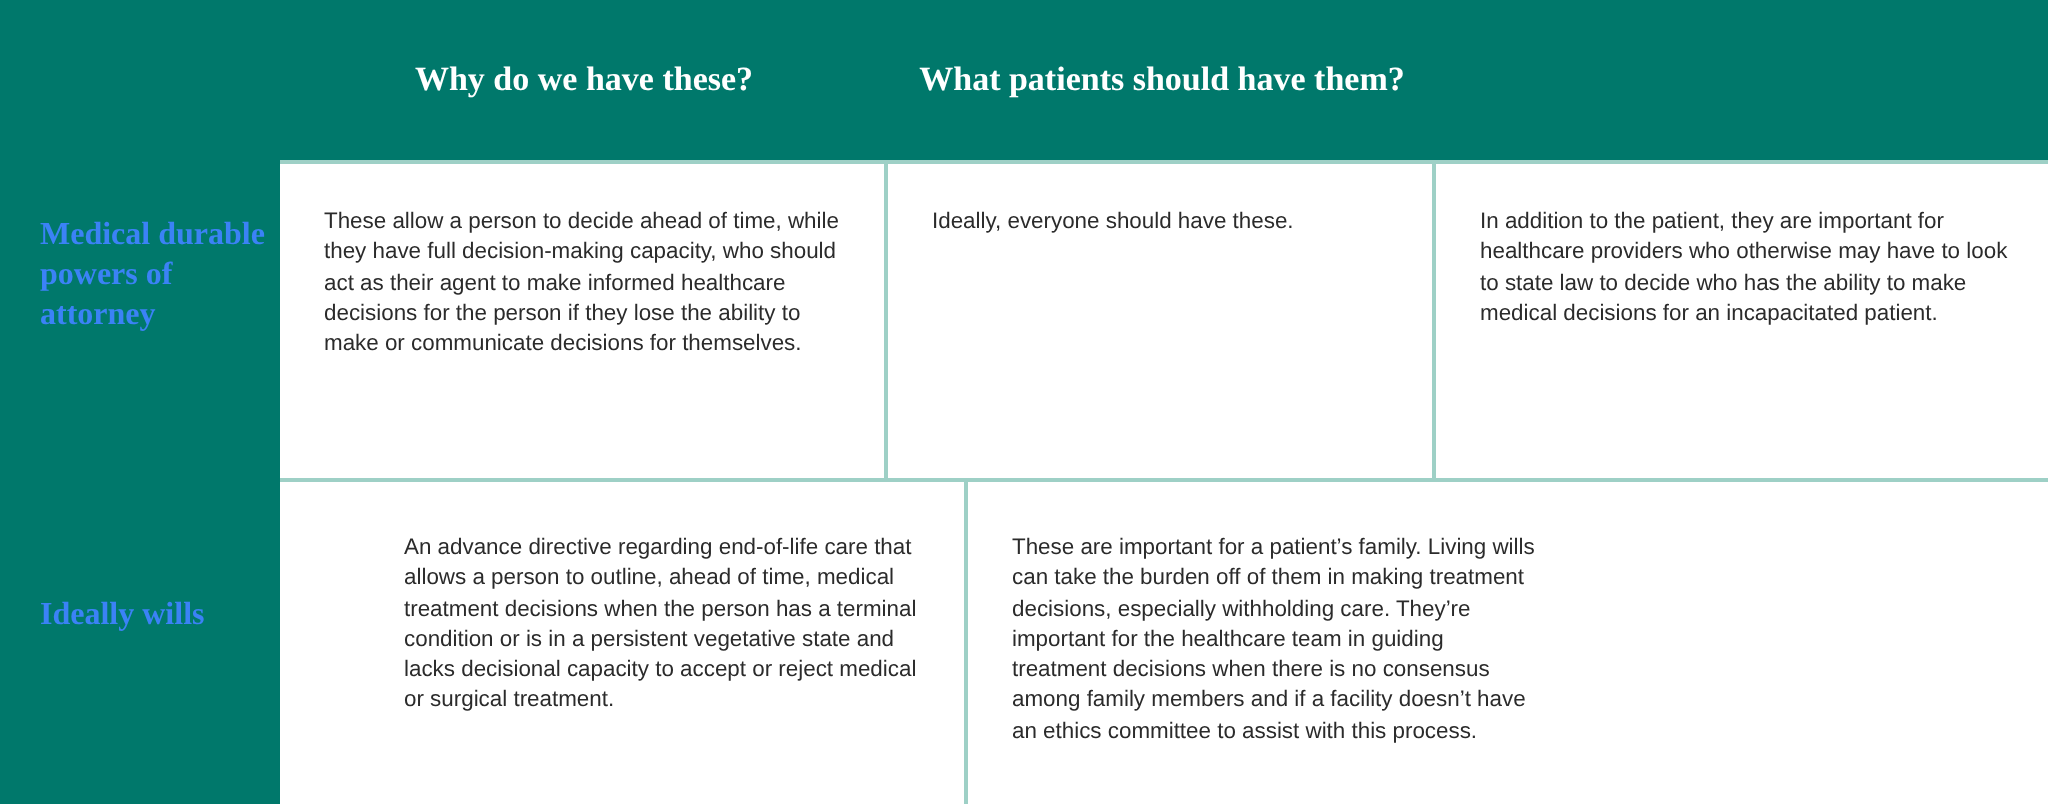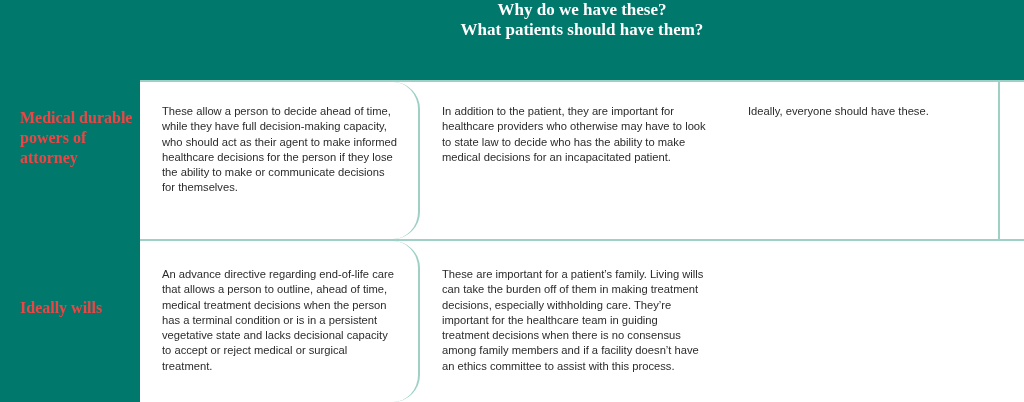--- a/index.html
+++ b/index.html
@@ -42,21 +42,20 @@
 
   
   .col-headers {
     position: absolute;
     left: 140px;
     top: 0;
     width: 884px;
     height: 80px;
     display: flex;
     align-items: center;
-    flex-direction: column;
   }
   .col-header {
     color: #ffffff;
     font-family: "Liberation Serif", serif;
     font-weight: bold;
     font-size: 17px;
     line-height: 20px;
     text-align: center;
     padding: 0 8px;
     box-sizing: border-box;
@@ -75,42 +74,42 @@
     background: #ffffff;
     border-top: 2px solid #9ed0c6;
     box-sizing: border-box;
   }
 
   .row {
     display: flex;
     box-sizing: border-box;
   }
   .row.row-1 { height: 159px; border-bottom: 2px solid #9ed0c6; }
-  .row.row-2 { height: 161px; }
+  .row.row-2 { height: 161px; padding-left: 40px; }
 
   .cell {
     box-sizing: border-box;
     padding: 22px 18px 10px 22px;
     font-family: "Liberation Sans", sans-serif;
     font-size: 11.2px;
     line-height: 15.3px;
     color: #2b2b2b;
   }
-  .cell.c1 { width: 280px; border-right: 2px solid #9ed0c6; border-radius: 27px; }
+  .cell.c1 { width: 304px; border-right: 2px solid #9ed0c6; }
   .cell.c2 { width: 274px; border-right: 2px solid #9ed0c6; }
   .cell.c3 { width: 306px; }
 
   .row.row-2 .cell { padding-top: 26px; }
 
   
   .row-label {
     position: absolute;
     left: 0;
     width: 150px;
-    color: #ef4444;
+    color: #3b82f6;
     font-family: "Liberation Serif", serif;
     font-weight: bold;
     font-size: 16px;
     line-height: 20px;
     padding-left: 20px;
     padding-right: 8px;
     box-sizing: border-box;
   }
   .row-label.rl-1 { top: 108px; }
   .row-label.rl-2 { top: 298px; }
@@ -125,22 +124,22 @@
 
   <div class="col-headers">
     <div class="col-header c1">Why do we have these?</div>
     <div class="col-header c2">What patients should have them?</div>
   </div>
 
   <div class="grid-body">
 
     <div class="row row-1">
       <div class="cell c1">These allow a person to decide ahead of time, while they have full decision-making capacity, who should act as their agent to make informed healthcare decisions for the person if they lose the ability to make or communicate decisions for themselves.</div>
+      <div class="cell c2">Ideally, everyone should have these.</div>
       <div class="cell c3">In addition to the patient, they are important for healthcare providers who otherwise may have to look to state law to decide who has the ability to make medical decisions for an incapacitated patient.</div>
-      <div class="cell c2">Ideally, everyone should have these.</div>
     </div>
 
     <div class="row row-2">
       <div class="cell c1">An advance directive regarding end-of-life care that allows a person to outline, ahead of time, medical treatment decisions when the person has a terminal condition or is in a persistent vegetative state and lacks decisional capacity to accept or reject medical or surgical treatment.</div>
       <div class="cell c3">These are important for a patient’s family. Living wills can take the burden off of them in making treatment decisions, especially withholding care. They’re important for the healthcare team in guiding treatment decisions when there is no consensus among family members and if a facility doesn’t have an ethics committee to assist with this process.</div>
     </div>
 
   </div>
 
   <div class="row-label rl-1">Medical durable powers of attorney</div>

